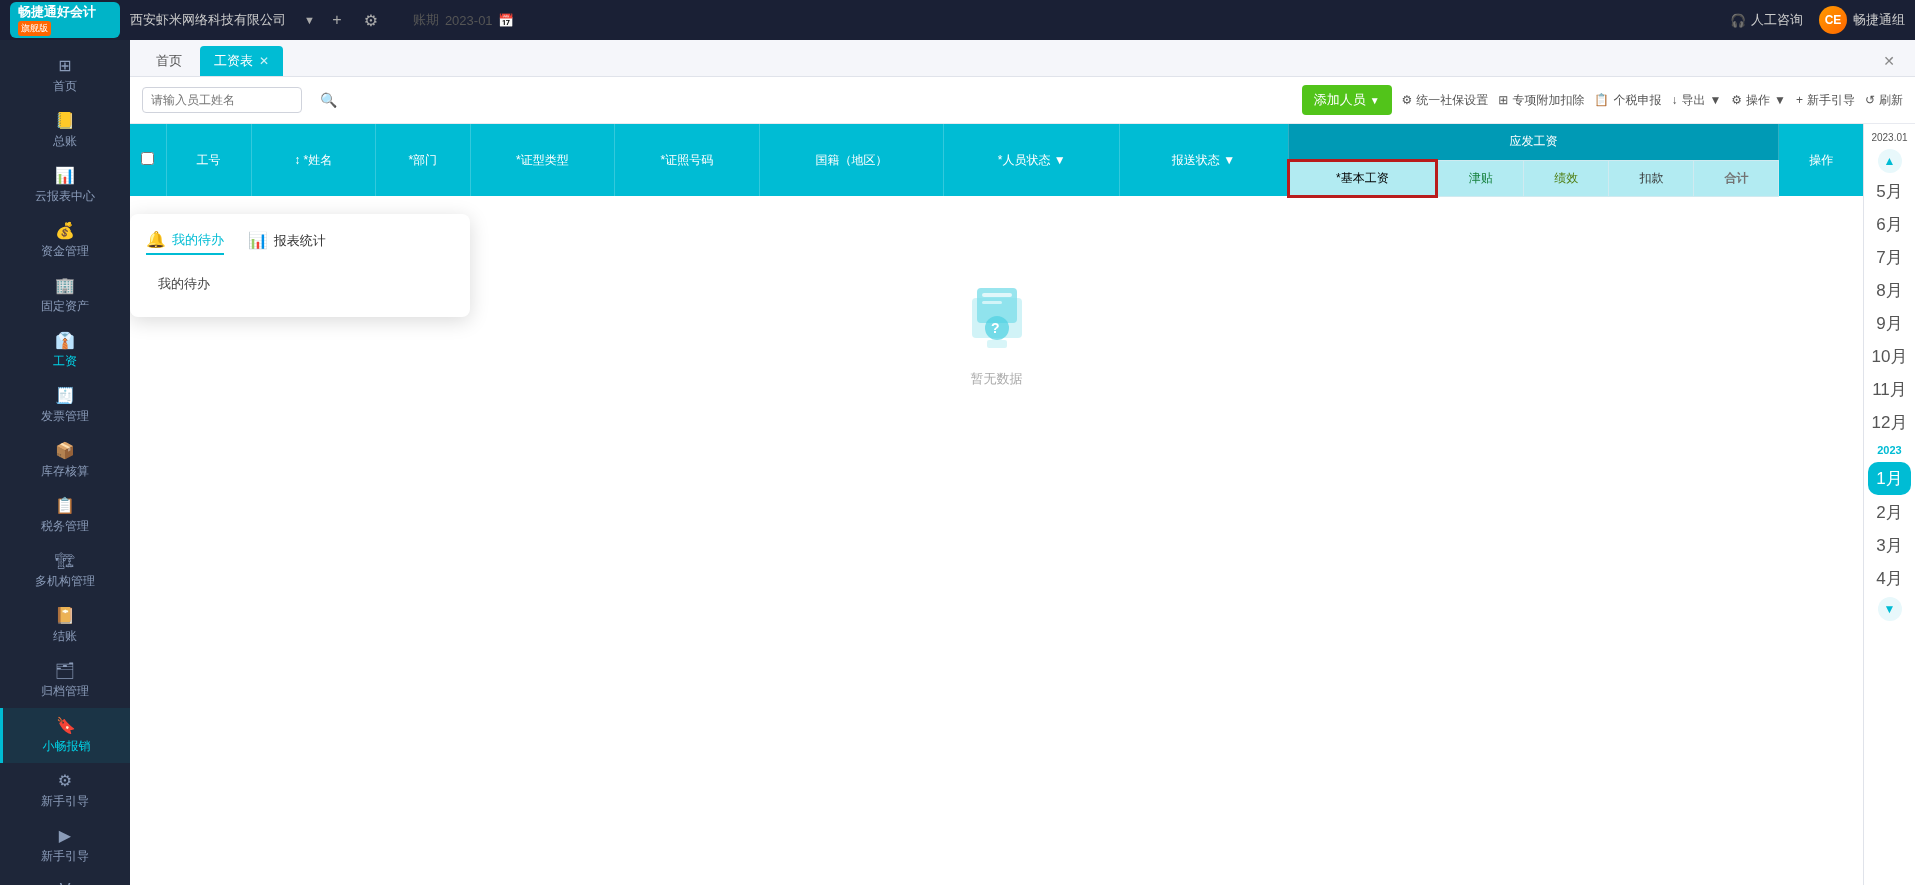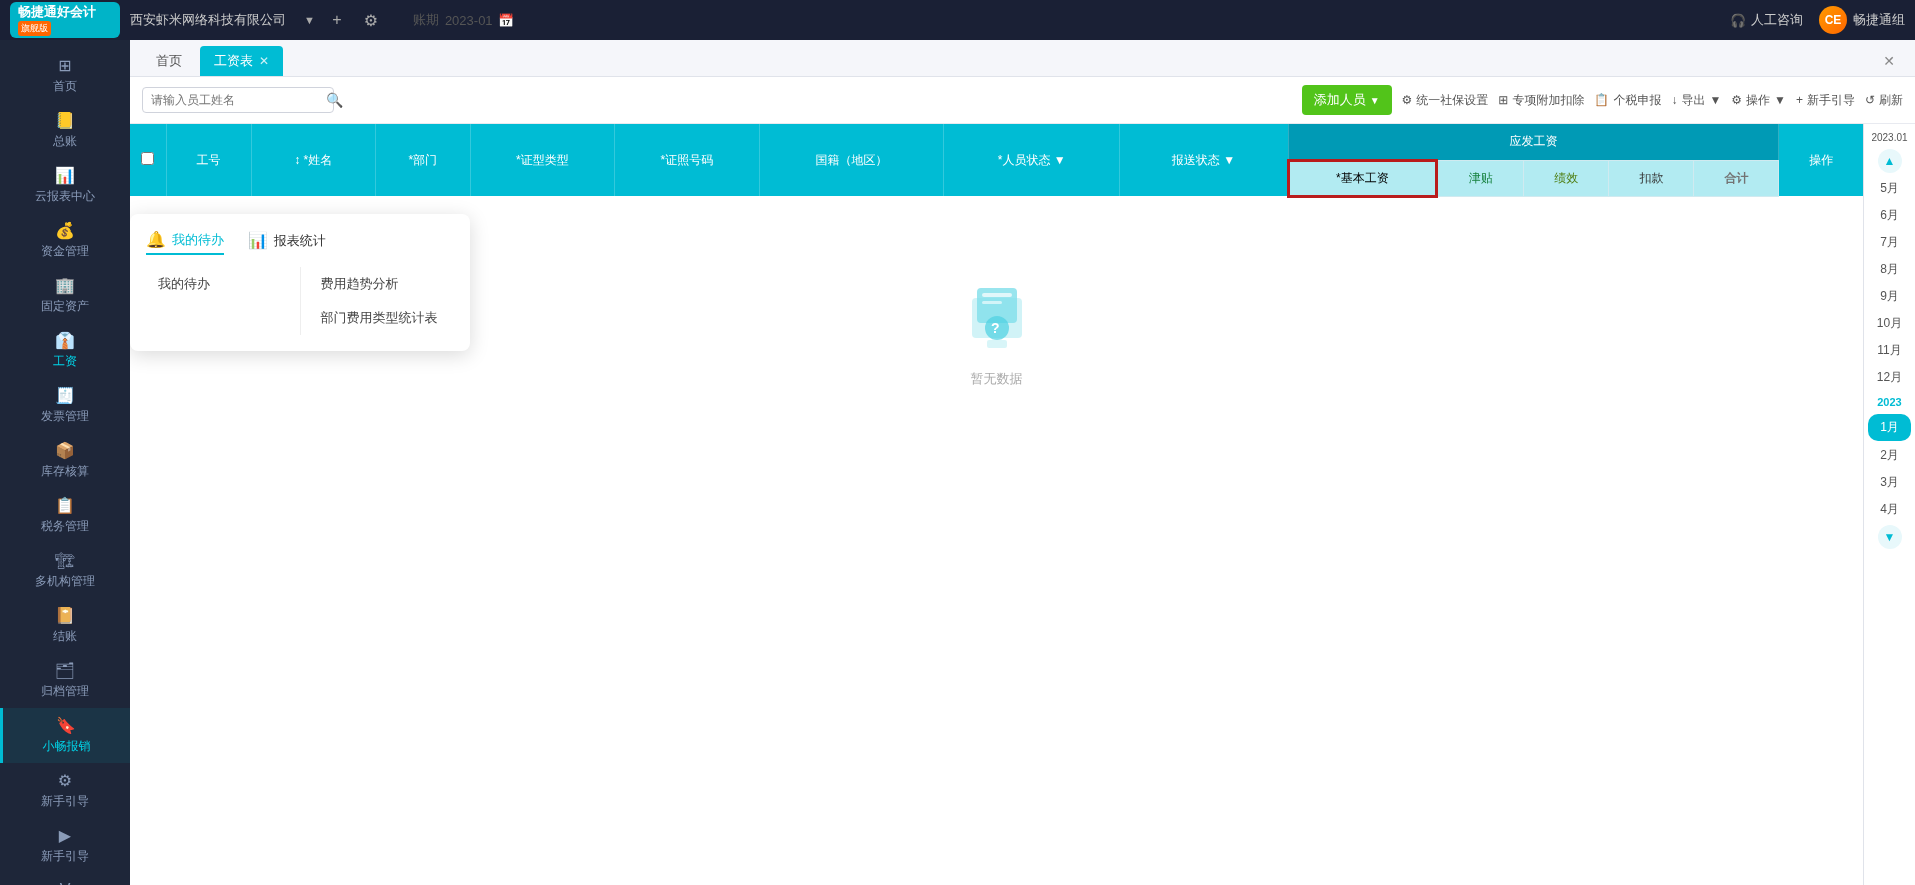--- a/index.html
+++ b/index.html
@@ -155,22 +155,22 @@
       align-items: center;
       gap: 8px;
       border-bottom: 1px solid #e8eaf0;
     }
     .search-input-wrap {
       display: flex;
       align-items: center;
       border: 1px solid #d0d3dc;
       border-radius: 4px;
       padding: 4px 8px;
-      gap: 20px;
-      width: 192px;
+      gap: 14px;
+      width: 160px;
     }
     .search-input-wrap input {
       border: none;
       outline: none;
       font-size: 12px;
       color: #333;
       width: 160px;
       background: transparent;
     }
     .toolbar-right {
@@ -295,21 +295,21 @@
       padding-top: 4px;
       font-size: 12px;
       overflow: hidden;
     }
     .month-item {
       width: 100%;
       text-align: center;
       padding: 5px 0;
       color: #555;
       cursor: pointer;
-      font-size: 12px;
+      font-size: 17px;
       white-space: nowrap;
     }
     .month-item.active {
       background: #00bcd4;
       color: white;
       border-radius: 10px;
       margin: 1px 4px;
       width: calc(100% - 8px);
     }
     .month-item.year-label {
@@ -593,28 +593,20 @@
             </div>
           </div>
           <div style="display:flex;gap:8px;">
 
             <div style="flex:1;">
               <div class="panel-item">
                 <span>我的待办</span>
               </div>
             </div>
 
-            <div style="flex:1;border-left:1px solid #eee;padding-left:8px;">
-              <div class="panel-item">
-                <span>费用趋势分析</span>
-              </div>
-              <div class="panel-item">
-                <span>部门费用类型统计表</span>
-              </div>
-            </div>
           </div>
         </div>
       </div>
 
       <div class="right-panel">
         <div style="font-size:10px;color:#555;padding:4px 0;text-align:center;">
           <span>2023.01</span>
         </div>
         <div class="month-nav-btn">
           <span>▲</span>

